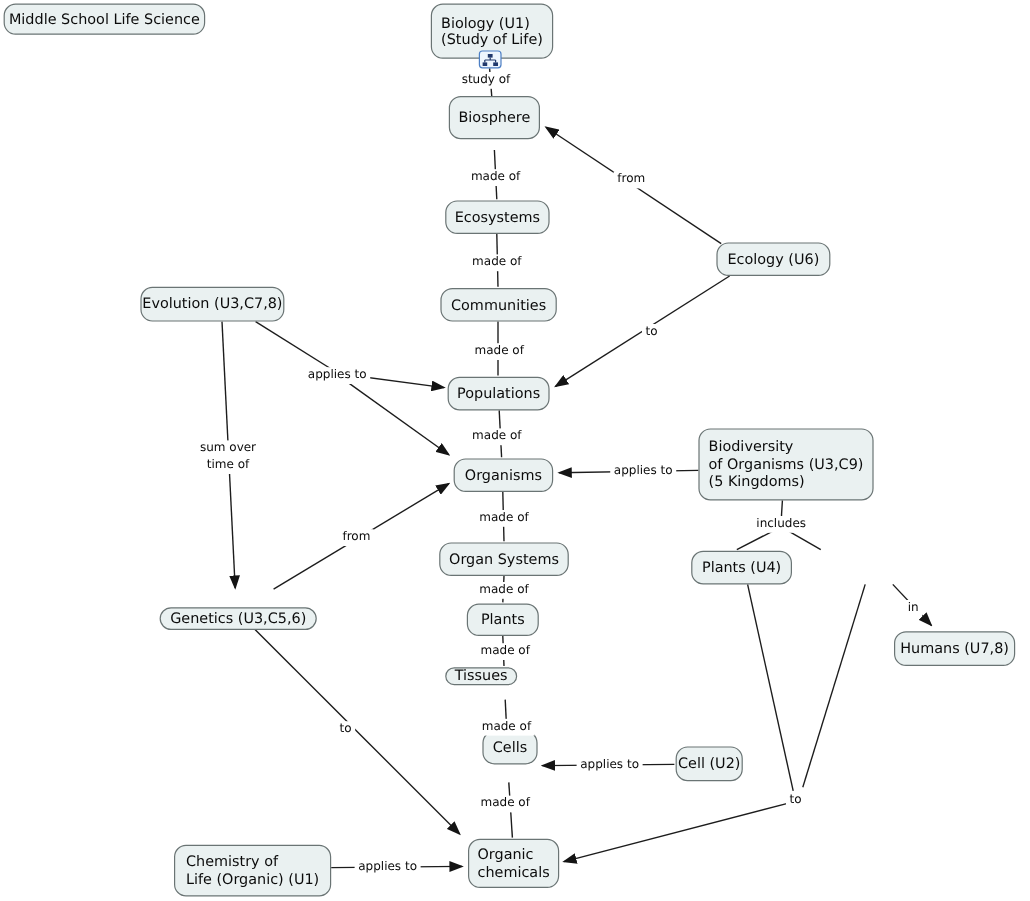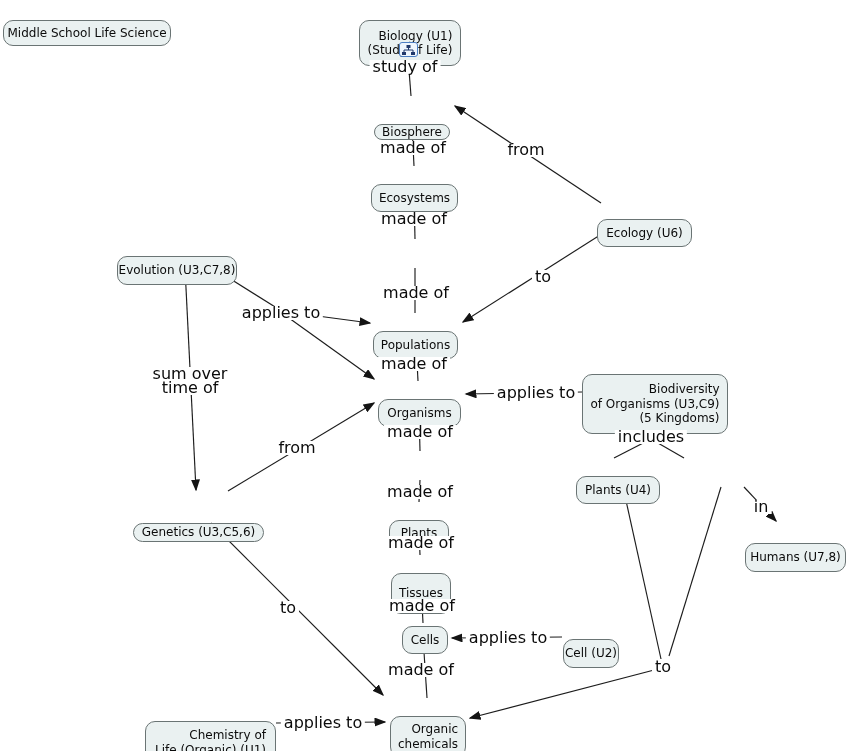--- a/index.html
+++ b/index.html
@@ -23,32 +23,31 @@
     position: absolute;
     box-sizing: border-box;
     background: #eaf1f1;
     border: 1.6px solid #6a7474;
     border-radius: 10px;
     display: flex;
     align-items: center;
     justify-content: center;
     font-size: 12px;
     line-height: 14.5px;
-    text-align: right;
+    text-align: left;
     white-space: pre-line;
     z-index: 2;
-    margin-top: 17px;
   }
   .node span { white-space: pre-line; }
   .edge-label {
     position: absolute;
     transform: translate(-50%, -50%);
     background: #ffffff;
     padding: 0 3px;
-    font-size: 16px;
+    font-size: 10px;
     line-height: 14px;
     text-align: center;
     white-space: pre-line;
     z-index: 3;
   }
   .resource-icon {
     position: absolute;
     left: 399px; top: 42px;
     width: 19px; height: 15px;
     box-sizing: border-box;
@@ -118,43 +117,49 @@
       <rect x="4.5" y="0" width="4" height="3" fill="#21386b"></rect>
       <line x1="6.5" y1="3" x2="6.5" y2="5" stroke="#21386b" stroke-width="1"></line>
       <line x1="2" y1="5" x2="11" y2="5" stroke="#21386b" stroke-width="1"></line>
       <line x1="2" y1="5" x2="2" y2="7" stroke="#21386b" stroke-width="1"></line>
       <line x1="11" y1="5" x2="11" y2="7" stroke="#21386b" stroke-width="1"></line>
       <rect x="0" y="7" width="4" height="3" fill="#21386b"></rect>
       <rect x="9" y="7" width="4" height="3" fill="#21386b"></rect>
     </svg>
   </div>
 
-  <div class="node" style="left:374px;top:107px;width:76px;height:16px">
+  <div class="node" style="left:374px;top:80px;width:76px;height:36px">
     <span>Biosphere</span>
   </div>
 
   <div class="node" style="left:371px;top:167px;width:87px;height:28px">
     <span>Ecosystems</span>
   </div>
 
+  <div class="node" style="left:367px;top:240px;width:97px;height:28px">
+    <span>Communities</span>
+  </div>
 
   <div class="node" style="left:373px;top:314px;width:85px;height:28px">
     <span>Populations</span>
   </div>
 
   <div class="node" style="left:378px;top:382px;width:83px;height:28px">
     <span>Organisms</span>
   </div>
 
+  <div class="node" style="left:366px;top:452px;width:108px;height:28px">
+    <span>Organ Systems</span>
+  </div>
 
   <div class="node" style="left:389px;top:503px;width:60px;height:27px">
     <span>Plants</span>
   </div>
 
-  <div class="node" style="left:391px;top:556px;width:60px;height:41px">
+  <div class="node" style="left:371px;top:556px;width:60px;height:15px">
     <span>Tissues</span>
   </div>
 
   <div class="node" style="left:402px;top:609px;width:46px;height:28px">
     <span>Cells</span>
   </div>
 
   <div class="node" style="left:390px;top:699px;width:76px;height:41px">
     <span>Organic
 chemicals</span>

